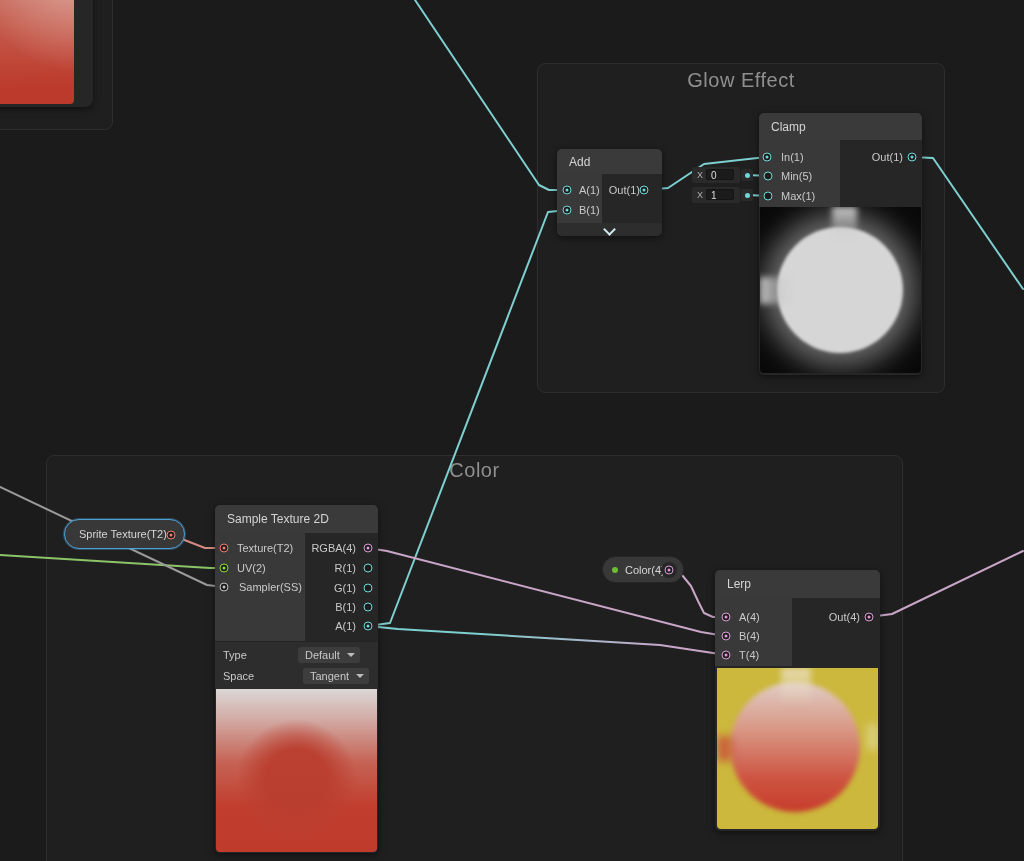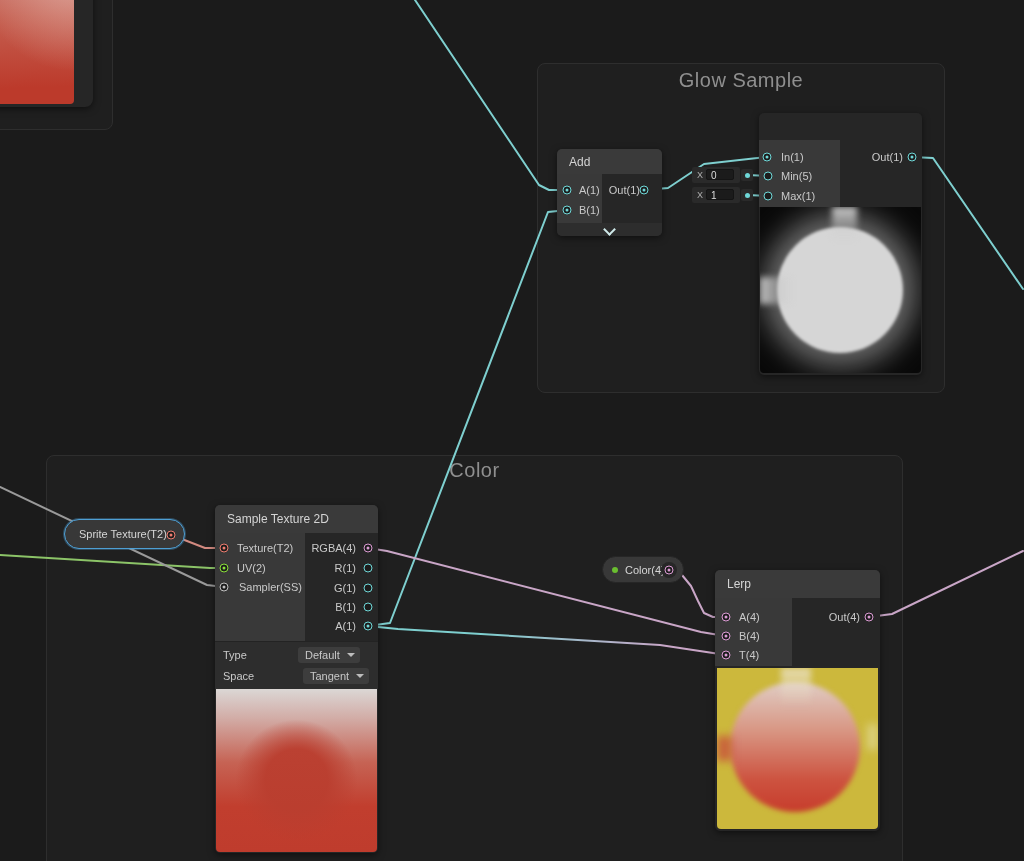--- a/index.html
+++ b/index.html
@@ -38,21 +38,21 @@
         transform:rotate(-45deg);box-sizing:border-box;}
   .blob{position:absolute;border-radius:50%;}
 </style>
 </head>
 <body>
 
 <div id="canvas">
 
   <div class="group" style="left:-160px;top:-160px;width:273px;height:290px"></div>
   <div class="group" style="left:537px;top:63px;width:408px;height:330px">
-    <div class="gtitle">Glow Sample</div>
+    <div class="gtitle">Glow Effect</div>
   </div>
   <div class="group" style="left:46px;top:455px;width:857px;height:430px">
     <div class="gtitle" style="top:3px">Color</div>
   </div>
 
   <div class="node" style="left:-40px;top:-40px;width:133px;height:147px;border-radius:8px">
     <div class="preview" style="left:0;top:0;width:114px;height:144px;border-radius:0 0 4px 4px;
          background:radial-gradient(circle at 100% 12%, rgba(232,195,186,.6), rgba(232,195,186,0) 55%),
          linear-gradient(178deg,#cd8178 0%,#c55f50 40%,#bc3a2b 88%)"></div>
   </div>
@@ -98,20 +98,21 @@
     <span class="xv">0</span>
   </div>
   <div class="dotbox" style="left:741px;top:169px"></div>
   <div class="xrow" style="left:692px;top:187px;width:48px;height:16px">
     <span class="xl">X</span>
     <span class="xv">1</span>
   </div>
   <div class="dotbox" style="left:741px;top:189px"></div>
 
   <div class="node" style="left:759px;top:113px;width:163px;height:262px">
+    <div class="nt" style="height:27px">Clamp</div>
     <div class="incol" style="left:0;top:27px;width:81px;height:67px"></div>
     <i class="port c" style="left:8px;top:44px;--c:#6fd8d8"></i>
     <i class="port" style="left:9px;top:63px;--c:#6fd8d8"></i>
     <i class="port" style="left:9px;top:83px;--c:#6fd8d8"></i>
     <i class="port c" style="left:153px;top:44px;--c:#6fd8d8"></i>
     <span class="pl" style="left:22px;top:44px">In(1)</span>
     <span class="pl" style="left:22px;top:63px">Min(5)</span>
     <span class="pl" style="left:22px;top:83px">Max(1)</span>
     <span class="pl" style="right:19px;top:44px">Out(1)</span>
     <div class="preview" style="left:1px;top:94px;width:161px;height:166px;background:#090909">

